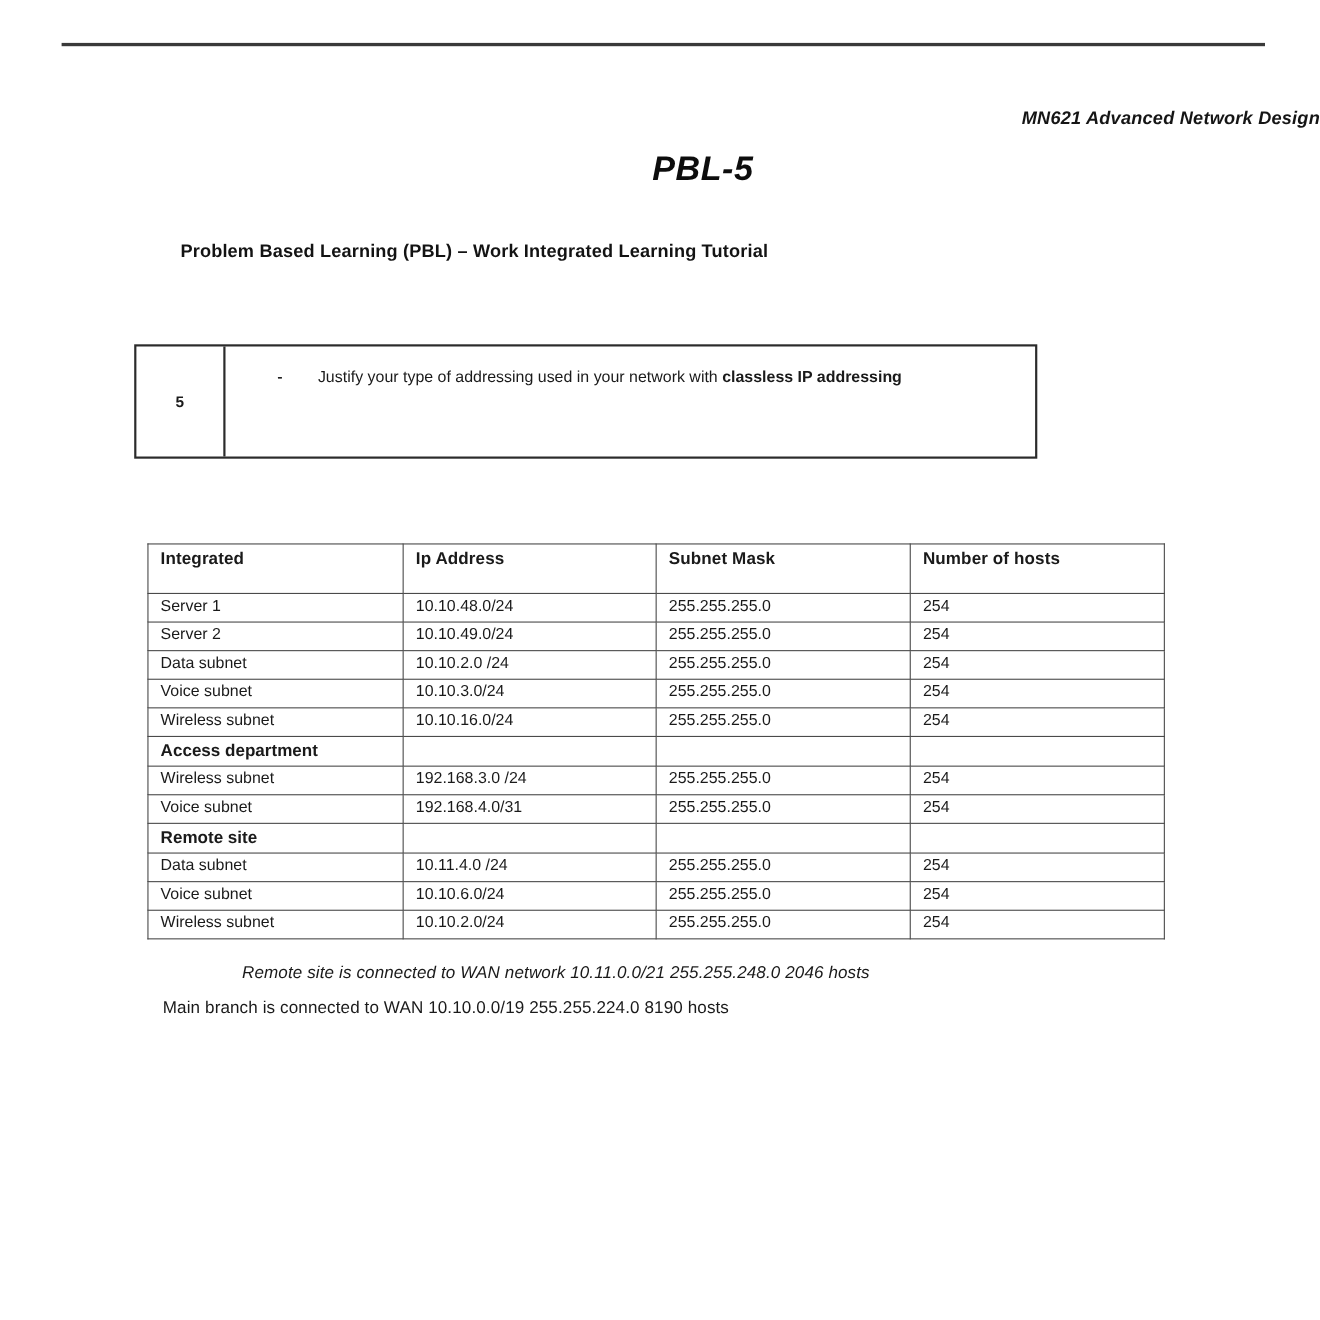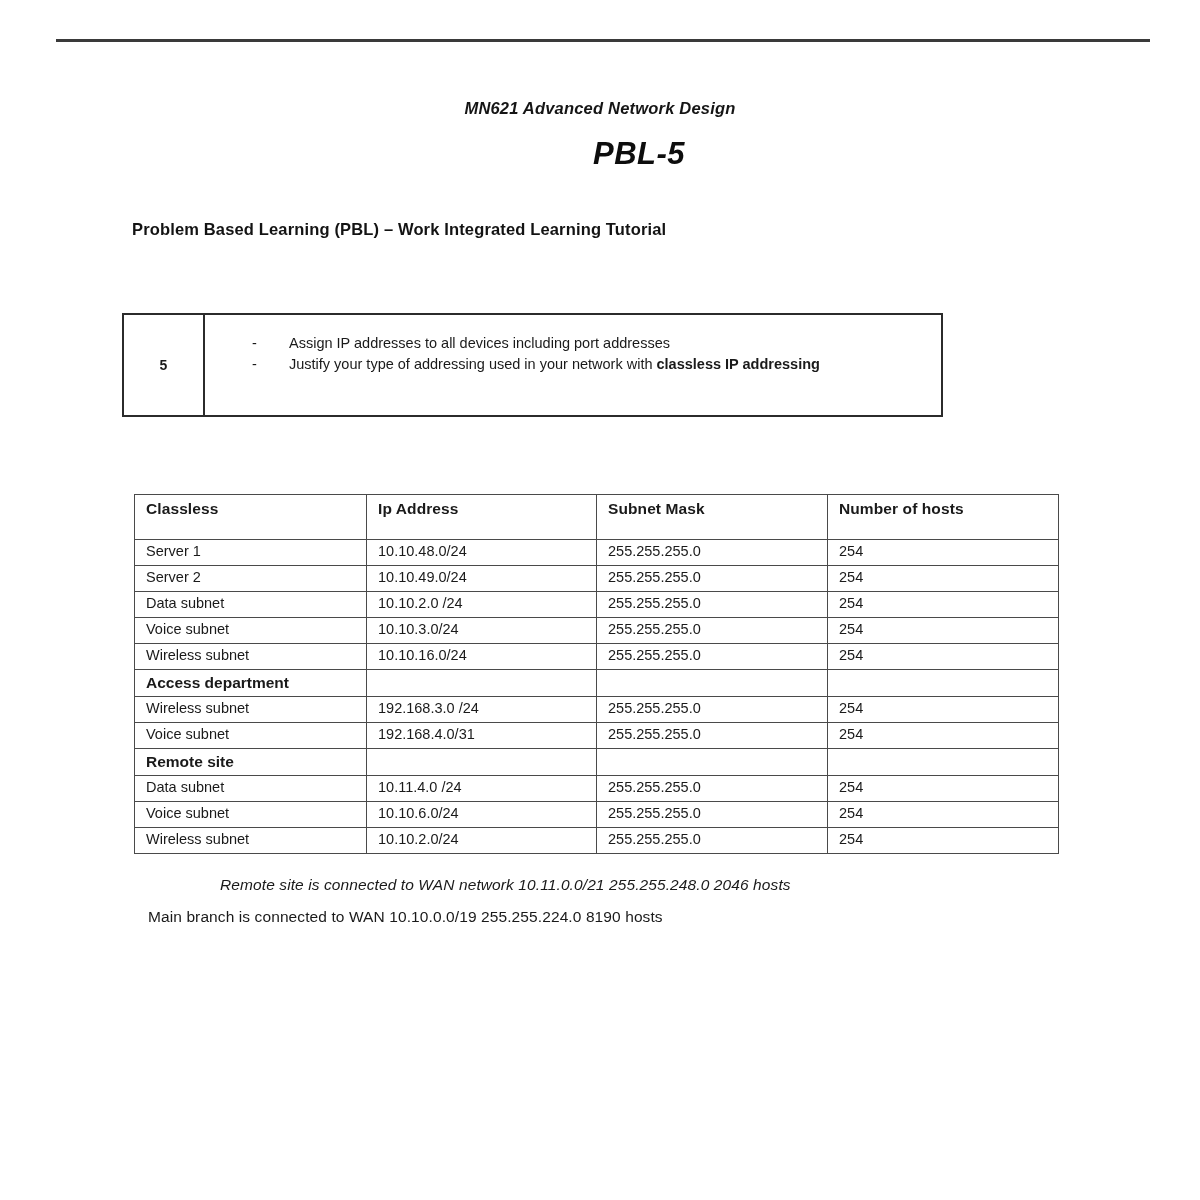--- a/index.html
+++ b/index.html
@@ -33,21 +33,21 @@
     height: 3px;
     background: #3a3a3a;
   }
 
   
   .doc-subject {
     position: absolute;
     left: 0;
     top: 99px;
     width: 1200px;
-    text-align: center;
+    text-align: right;
     font-size: 16.5px;
     font-weight: bold;
     font-style: italic;
     letter-spacing: 0.2px;
     color: #151515;
   }
   .doc-title {
     position: absolute;
     left: 0;
     top: 136px;
@@ -55,21 +55,21 @@
     text-align: center;
     font-size: 31px;
     font-weight: bold;
     font-style: italic;
     letter-spacing: 0.5px;
     color: #0d0d0d;
     padding-left: 39px;
   }
   .doc-heading {
     position: absolute;
-    left: 132px;
+    left: 164px;
     top: 220px;
     font-size: 16.5px;
     font-weight: bold;
     letter-spacing: 0.15px;
     color: #131313;
   }
 
   
   .topics-box {
     position: absolute;
@@ -196,39 +196,39 @@
 
   <div class="doc-subject">MN621 Advanced Network Design</div>
   <div class="doc-title">PBL-5</div>
   <div class="doc-heading">Problem Based Learning (PBL) – Work Integrated Learning Tutorial</div>
 
   <div class="topics-box">
     <div class="topics-num">5</div>
     <div class="topics-body">
       <ul class="topics-list">
         <li>
-          <span class="dash">-</span><span>Assign IP addresses to all devices including port addresses</span>
+          <span class="dash">-</span>
         </li>
         <li class="justified">
           <span class="dash">-</span><span>Justify your type of addressing used in your network with </span><b>classless IP addressing</b>
         </li>
       </ul>
     </div>
   </div>
 
   <table class="net-table">
     <colgroup>
       <col class="c1">
         <col class="c2">
         <col class="c3">
         <col class="c4">
     </colgroup>
     <thead>
       <tr>
-        <th>Classless</th>
+        <th>Integrated</th>
         <th>Ip Address</th>
         <th>Subnet Mask</th>
         <th>Number of hosts</th>
       </tr>
     </thead>
     <tbody>
       <tr>
         <td>Server 1</td>
         <td>10.10.48.0/24</td>
         <td>255.255.255.0</td>

